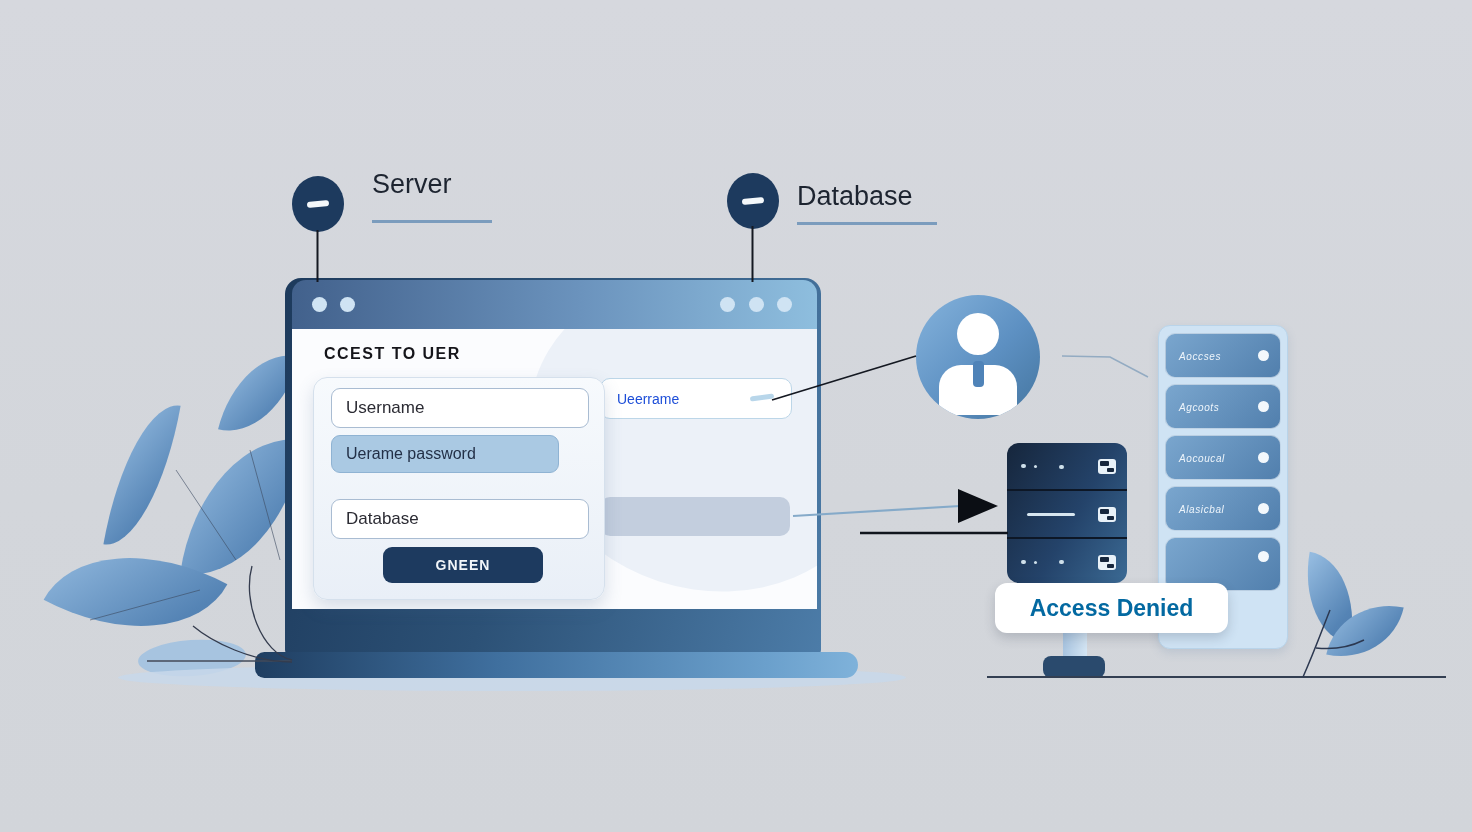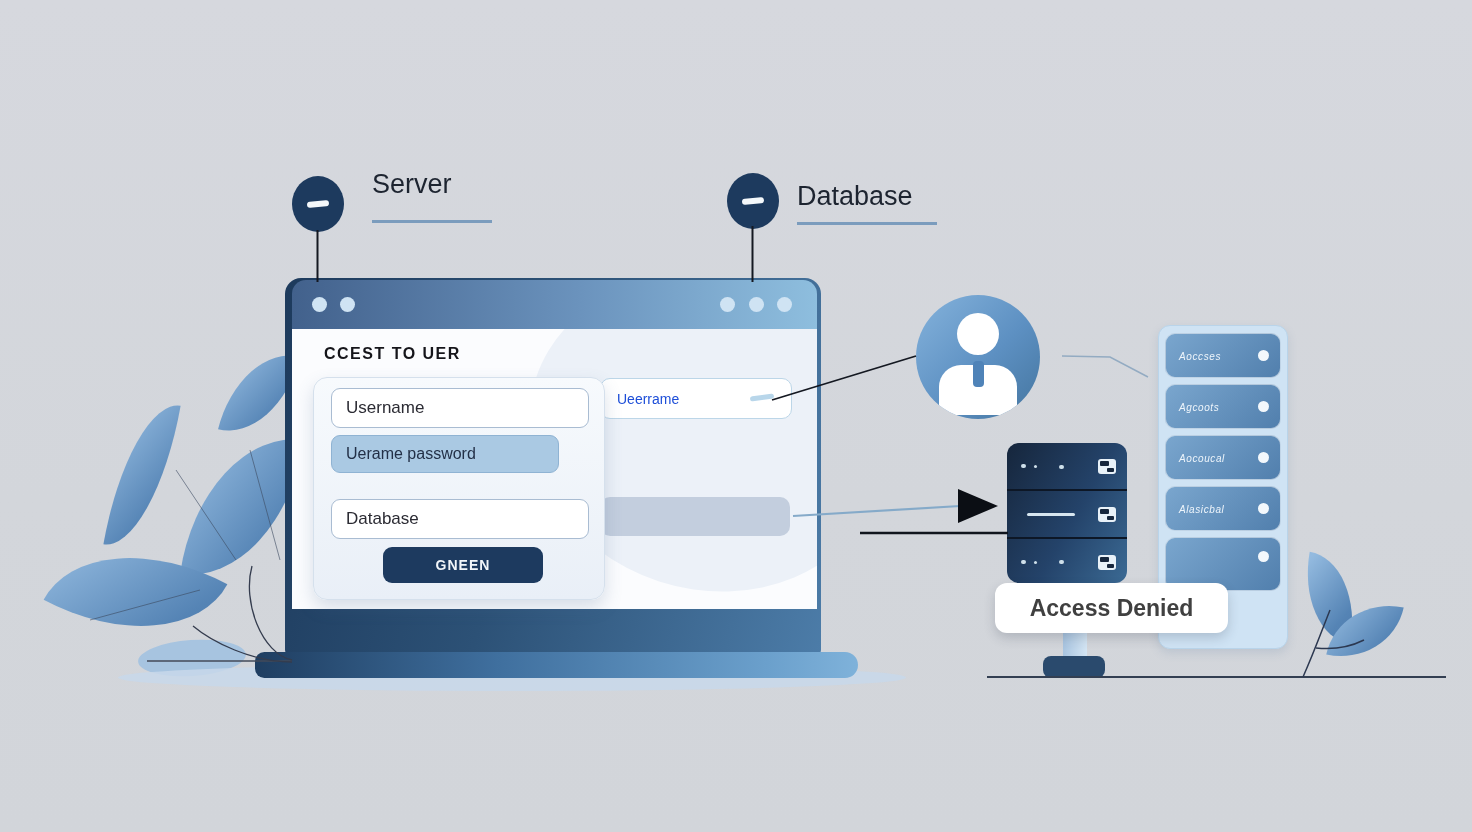--- a/index.html
+++ b/index.html
@@ -103,21 +103,21 @@
            background:linear-gradient(135deg,#7aa6ce 0%,#517fad 100%);
            border:1.5px solid rgba(255,255,255,.55);box-sizing:border-box;}
   .rec-label{position:absolute;left:13px;top:50%;transform:translateY(-50%);
              font-size:10px;color:#eef5fb;letter-spacing:.6px;font-style:italic;}
   .rec-dot{position:absolute;right:11px;top:50%;width:11px;height:11px;margin-top:-5.5px;
            background:#f3f8fc;border-radius:50%;}
 
   
   .access-card{left:995px;top:583px;width:233px;height:50px;background:#fff;border-radius:12px;z-index:30;
                box-shadow:0 5px 12px rgba(40,50,70,.20);display:flex;align-items:center;justify-content:center;
-               font-size:23px;font-weight:bold;color:#404040;}
+               font-size:23px;font-weight:bold;color:#0369a1;}
 
   
   .leaf{background:linear-gradient(120deg,#93badf 5%,#5584b5 75%,#4d7aac 100%);z-index:6;}
   .leaf-ur{border-radius:100% 0 100% 0;}  
   .leaf-ul{border-radius:0 100% 0 100%;}  
   .leafA{left:228px;top:348px;width:62px;height:90px;transform:rotate(14deg);}
   .leafB{left:116px;top:400px;width:52px;height:150px;transform:rotate(10deg);}
   .leafC{left:190px;top:432px;width:104px;height:150px;transform:rotate(8deg);}
   .leafD{left:58px;top:542px;width:155px;height:100px;transform:rotate(28deg);}
   .leafE{left:138px;top:640px;width:108px;height:36px;border-radius:50%;background:#a7c4e0;transform:rotate(-4deg);}

